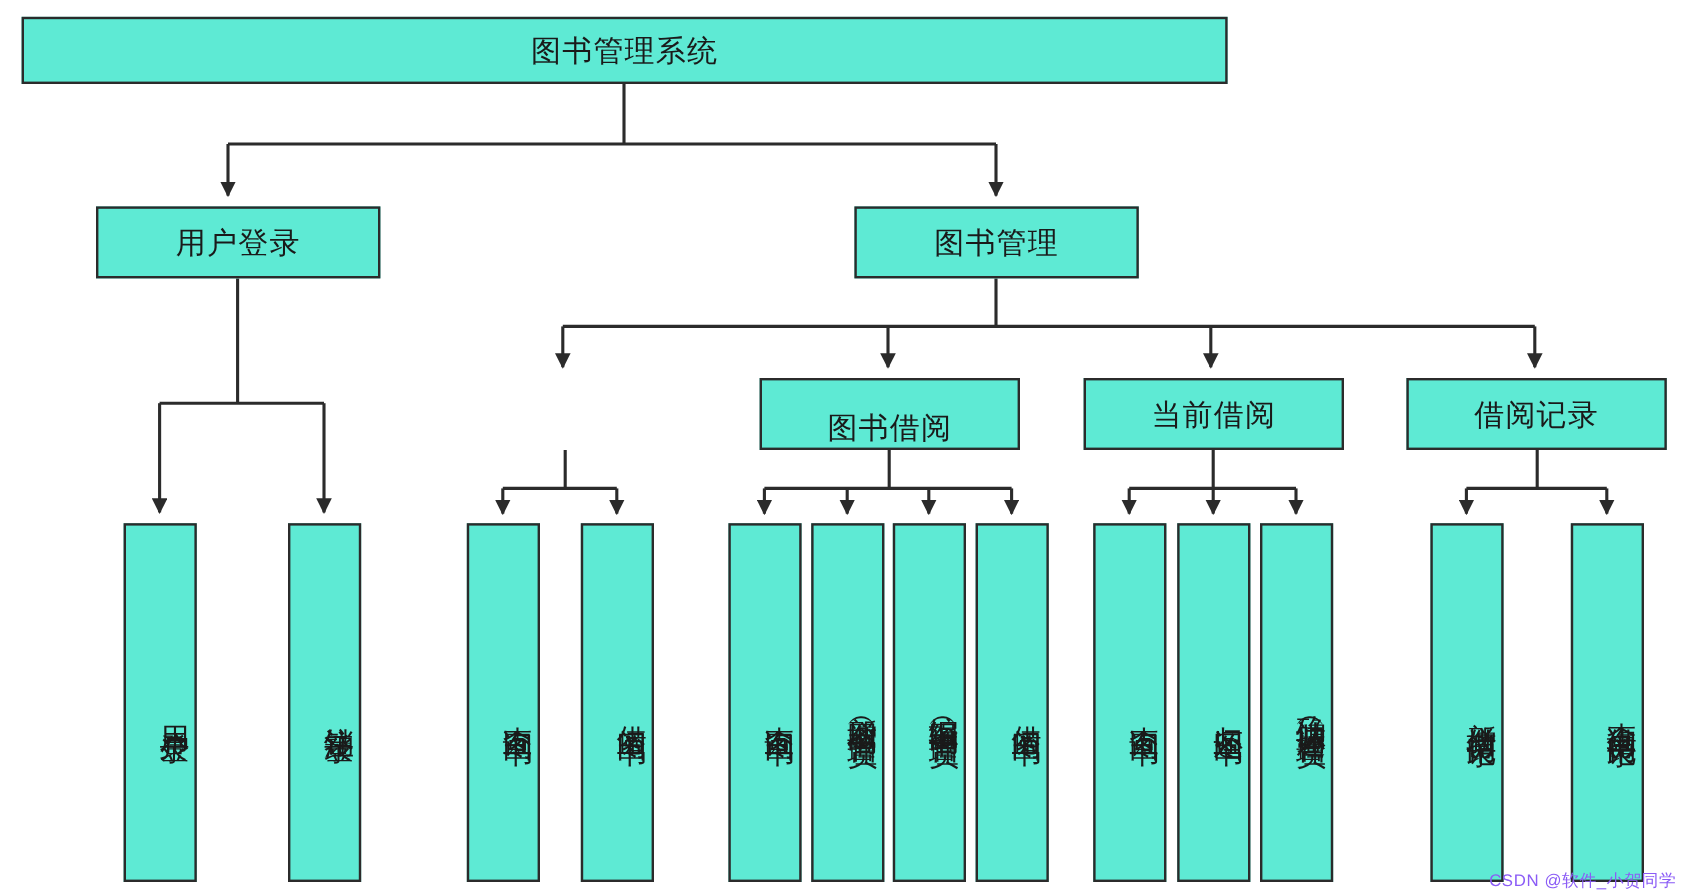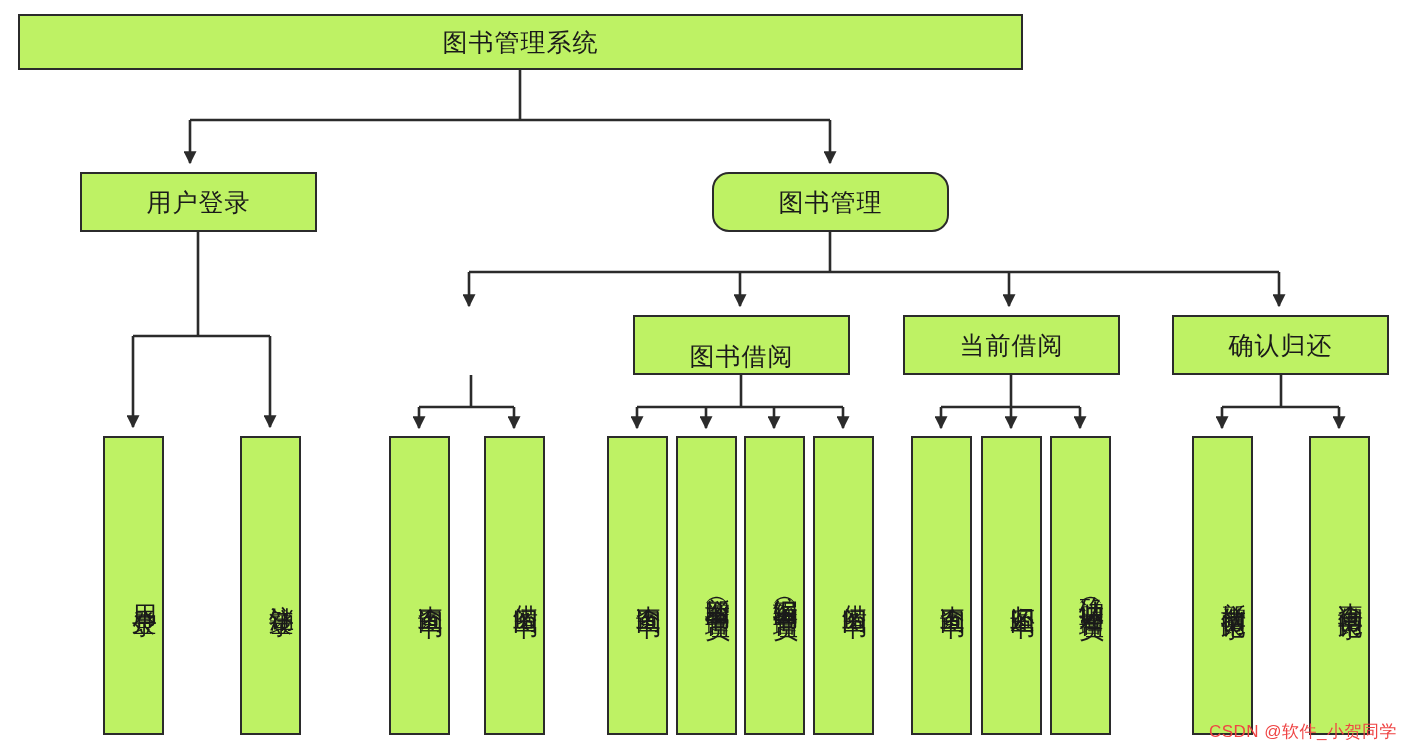--- a/index.html
+++ b/index.html
@@ -22,21 +22,21 @@
     left: 0;
     top: 0;
     width: 1405px;
     height: 747px;
     pointer-events: none;
   }
   .node {
     position: absolute;
     box-sizing: border-box;
     border: 2.5px solid #2b2b2b;
-    background: #bef264;
+    background: #5eead4;
     display: flex;
     align-items: center;
     justify-content: center;
     color: #1a1a1a;
   }
   .node.horiz {
     font-size: 25px;
     letter-spacing: 1px;
   }
   .node.vert {
@@ -52,22 +52,22 @@
     align-items: flex-start;
   }
   .node .lbl {
     display: block;
     white-space: nowrap;
   }
   #watermark {
     position: absolute;
     right: 8px;
     bottom: 4px;
-    font-size: 17px;
-    color: #ef4444;
+    font-size: 14px;
+    color: #8b5cf6;
     letter-spacing: 0.5px;
     white-space: nowrap;
     margin-left: 12px;
   }
 </style>
 </head>
 <body>
 
 <div id="canvas">
 
@@ -121,32 +121,32 @@
     </g>
   </svg>
 
   <div class="node horiz" style="left:18px; top:14px; width:1005px; height:56px;">
     <span class="lbl">图书管理系统</span>
   </div>
 
   <div class="node horiz" style="left:80px; top:172px; width:237px; height:60px;">
     <span class="lbl">用户登录</span>
   </div>
-  <div class="node horiz" style="left:712px; top:172px; width:237px; height:60px;border-radius:17px;">
+  <div class="node horiz" style="left:712px; top:172px; width:237px; height:60px;">
     <span class="lbl">图书管理</span>
   </div>
 
   <div class="node horiz" style="left:633px; top:315px; width:217px; height:60px;align-items:flex-end;">
     <span class="lbl">图书借阅</span>
   </div>
   <div class="node horiz" style="left:903px; top:315px; width:217px; height:60px;font-family:Liberation Serif, serif;">
     <span class="lbl">当前借阅</span>
   </div>
   <div class="node horiz" style="left:1172px; top:315px; width:217px; height:60px;">
-    <span class="lbl">确认归还</span>
+    <span class="lbl">借阅记录</span>
   </div>
 
   <div class="node vert" style="left:103px; top:436px; width:61px; height:299px;">
     <span class="lbl">用户登录</span>
   </div>
   <div class="node vert" style="left:240px; top:436px; width:61px; height:299px;">
     <span class="lbl">注销登录</span>
   </div>
 
   <div class="node vert" style="left:389px; top:436px; width:61px; height:299px;">

